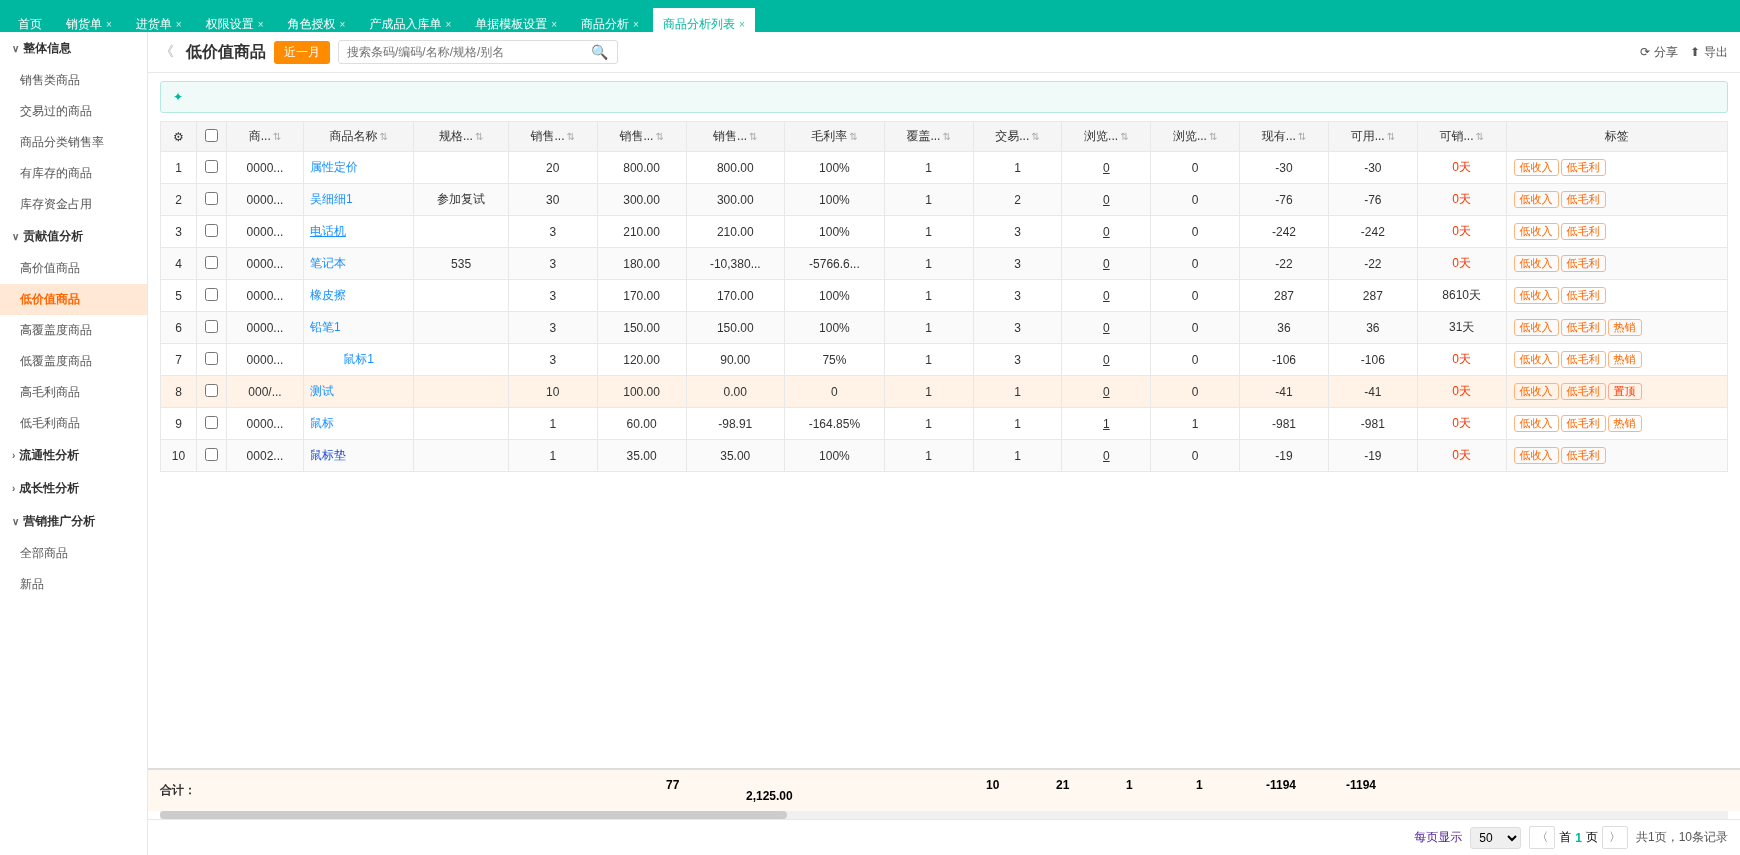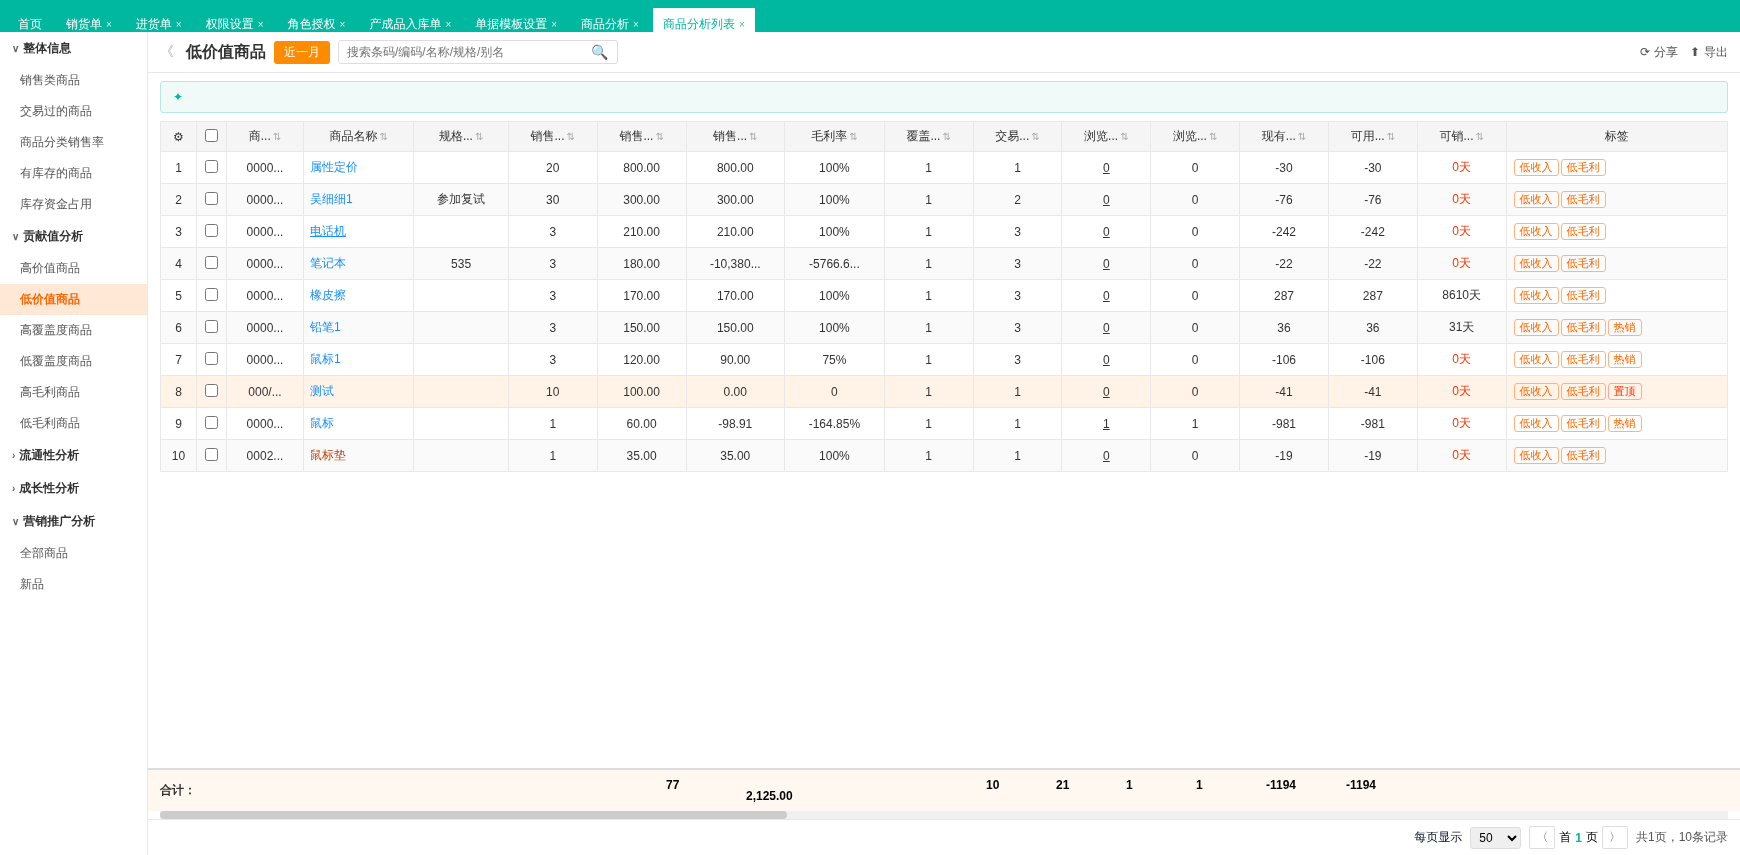--- a/index.html
+++ b/index.html
@@ -206,21 +206,21 @@
     
     .pagination-bar {
       border-top: 1px solid #e8e8e8;
       padding: 6px 12px;
       display: flex;
       align-items: center;
       justify-content: flex-end;
       gap: 8px;
       background: white;
     }
-    .page-size-label { color: #0f172a; }
+    .page-size-label { color: #4c1d95; }
     .page-size-select {
       border: 1px solid #ddd;
       border-radius: 3px;
       padding: 2px 4px;
       cursor: pointer;
     }
     .page-nav {
       display: flex;
       align-items: center;
       gap: 4px;
@@ -591,21 +591,21 @@
     <td>36</td>
     <td class="">31天</td>
     <td style="text-align:left;"><span class="tag tag-orange">低收入</span><span class="tag tag-orange">低毛利</span><span class="tag tag-orange">热销</span></td>
   </tr>
             <tr>
     <td>7</td>
     <td style="text-align:center;">
       <input type="checkbox" style="">
     </td>
     <td>0000...</td>
-    <td style="text-align:left;cursor:pointer;color:#1890ff;">鼠标1</td>
+    <td style="text-align:center;cursor:pointer;color:#1890ff;">鼠标1</td>
     <td></td>
     <td>3</td>
     <td>120.00</td>
     <td>90.00</td>
     <td>75%</td>
     <td>1</td>
     <td>3</td>
     <td class="underline">0</td>
     <td>0</td>
     <td>-106</td>
@@ -654,21 +654,21 @@
     <td>-981</td>
     <td class="text-red">0天</td>
     <td style="text-align:left;"><span class="tag tag-orange">低收入</span><span class="tag tag-orange">低毛利</span><span class="tag tag-orange">热销</span></td>
   </tr>
             <tr>
     <td>10</td>
     <td style="text-align:center;">
       <input type="checkbox" style="">
     </td>
     <td>0002...</td>
-    <td style="text-align:left;cursor:pointer;color:#c2410c;">鼠标垫</td>
+    <td style="text-align:left;cursor:pointer;color:#1d4ed8;">鼠标垫</td>
     <td></td>
     <td>1</td>
     <td>35.00</td>
     <td>35.00</td>
     <td>100%</td>
     <td>1</td>
     <td>1</td>
     <td class="underline">0</td>
     <td>0</td>
     <td>-19</td>

